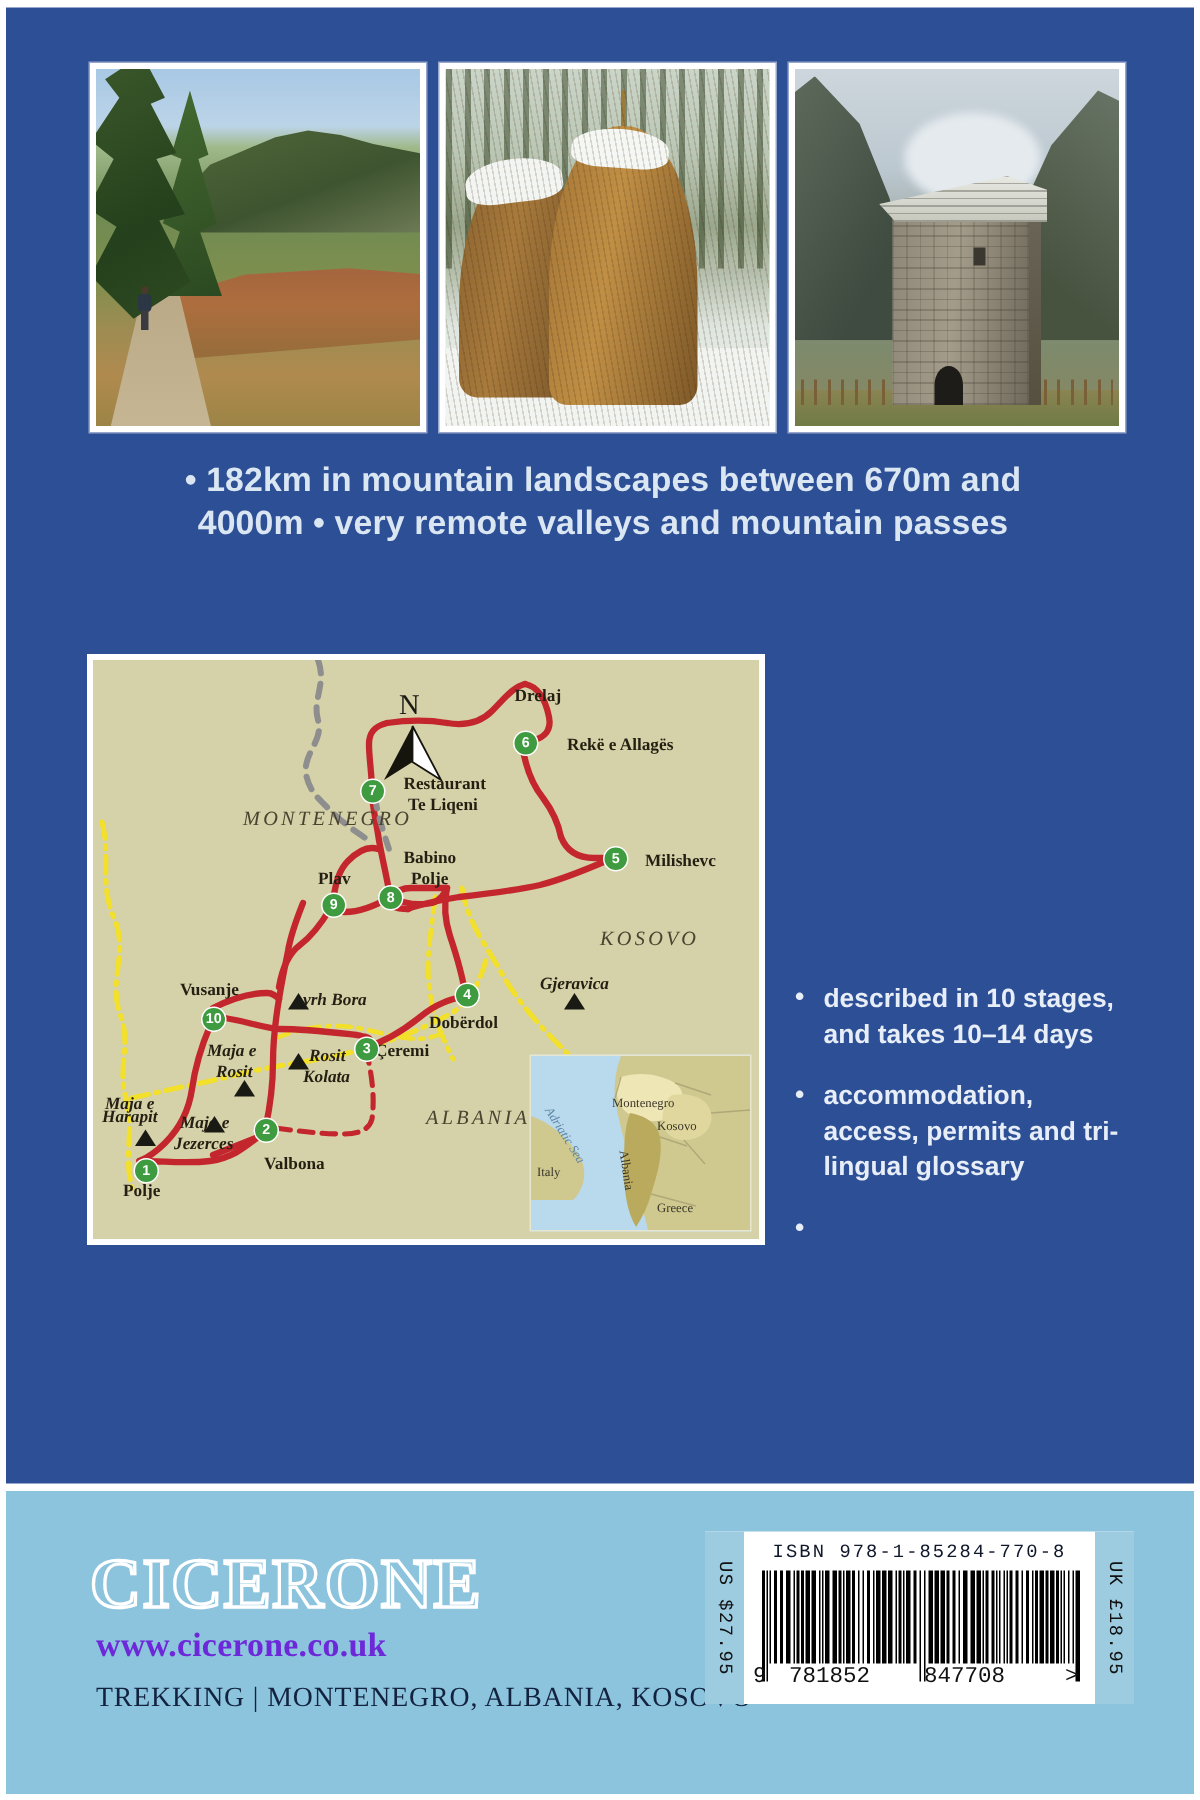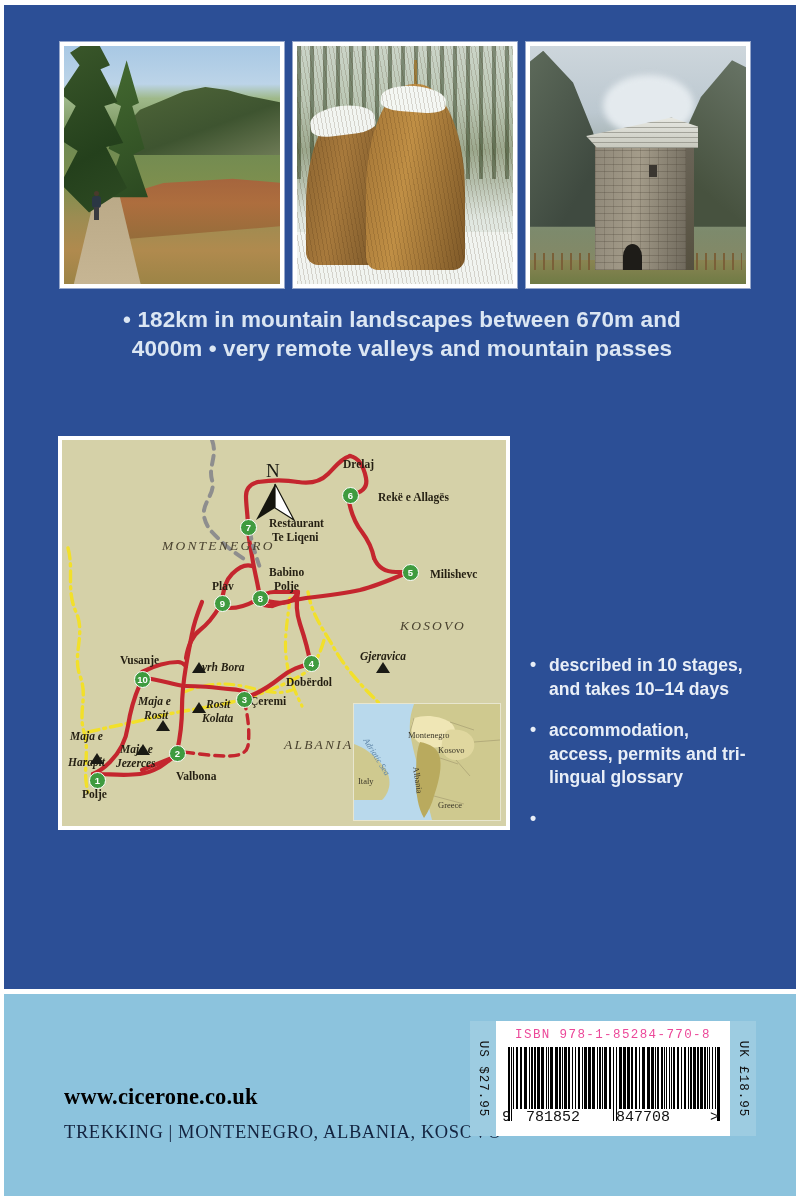--- a/index.html
+++ b/index.html
@@ -140,33 +140,33 @@
   .blurb{position:absolute;left:58px;top:843px;width:452px;color:#e8eef7;
     font-size:17.6px;line-height:25.8px;font-weight:600;text-align:justify;}
 
   
   .footer{position:absolute;left:4px;bottom:4px;width:792px;height:202px;background:#8cc3dd;}
   .footsep{position:absolute;left:4px;bottom:206px;width:792px;height:5px;background:#ffffff;}
   .logo{position:absolute;left:56px;top:35px;font-family:"Liberation Serif",serif;
     font-size:47px;font-weight:700;letter-spacing:1px;color:#8cc3dd;
     -webkit-text-stroke:2.2px #ffffff;}
   .site{position:absolute;left:60px;top:90px;font-family:"Liberation Serif",serif;
-    font-size:22.5px;font-weight:700;color:#000000;letter-spacing:.2px;}
+    font-size:22.5px;font-weight:700;color:#6d28d9;letter-spacing:.2px;}
   .genre{position:absolute;left:60px;top:128px;font-family:"Liberation Serif",serif;
     font-size:18.5px;color:#13233f;letter-spacing:.6px;}
   .barcodebox{position:absolute;left:466px;top:27px;width:286px;height:115px;
     background:#ffffff;}
   .price{position:absolute;top:0;width:26px;height:115px;background:#9dcce1;
     font-family:"Liberation Mono",monospace;font-size:12.5px;color:#111;
     display:flex;align-items:center;justify-content:center;}
   .price span{transform:rotate(90deg);white-space:nowrap;letter-spacing:1px;}
   .price.us{left:0;}
   .price.uk{right:0;}
   .isbntxt{position:absolute;left:30px;top:7px;width:226px;text-align:center;
-    font-family:"Liberation Mono",monospace;font-size:12.5px;letter-spacing:1.4px;color:#ec4899;}
+    font-family:"Liberation Mono",monospace;font-size:12.5px;letter-spacing:1.4px;color:#0f172a;}
   .bars{position:absolute;left:38px;top:26px;width:214px;height:62px;}
   .bars i{position:absolute;top:0;height:100%;background:#000;}
   .bars i.long{height:74px;}
   .digits{position:absolute;left:30px;top:88px;width:226px;
     font-family:"Liberation Mono",monospace;font-size:15px;color:#111;}
   .digits .d{position:absolute;}
 </style>
 </head>
 <body>
 
@@ -323,21 +323,21 @@
       <div class="mlabel peak" style="left:298px;top:210px;">Gjeravica</div>
       <div class="mlabel place" style="left:224px;top:236px;">Dobërdol</div>
       <div class="mlabel place" style="left:188px;top:255px;">Çeremi</div>
       <div class="mlabel place" style="left:58px;top:214px;">Vusanje</div>
       <div class="mlabel peak" style="left:140px;top:221px;">vrh Bora</div>
       <div class="mlabel peak" style="left:76px;top:255px;">Maja e</div>
       <div class="mlabel peak" style="left:82px;top:269px;">Rosit</div>
       <div class="mlabel peak" style="left:144px;top:258px;">Rosit</div>
       <div class="mlabel peak" style="left:140px;top:272px;">Kolata</div>
       <div class="mlabel peak" style="left:8px;top:290px;">Maja e</div>
-      <div class="mlabel peak" style="left:6px;top:316px;">Harapit</div>
+      <div class="mlabel peak" style="left:6px;top:299px;">Harapit</div>
       <div class="mlabel peak" style="left:58px;top:303px;">Maja e</div>
       <div class="mlabel peak" style="left:54px;top:317px;">Jezerces</div>
       <div class="mlabel place" style="left:114px;top:330px;">Valbona</div>
       <div class="mlabel place" style="left:20px;top:348px;">Polje</div>
 
       <div class="tri" style="left:314px;top:222px;"></div>
       <div class="tri" style="left:130px;top:222px;"></div>
       <div class="tri" style="left:94px;top:280px;"></div>
       <div class="tri" style="left:130px;top:262px;"></div>
       <div class="tri" style="left:28px;top:313px;"></div>
@@ -394,20 +394,21 @@
       <span>accommodation, access, permits and tri-lingual glossary</span>
     </div>
     <div class="item">
       <span class="dot">•</span>
     </div>
   </div>
 
 
   <div class="footsep"></div>
   <div class="footer">
+    <div class="logo">CICERONE</div>
     <div class="site">www.cicerone.co.uk</div>
     <div class="genre">TREKKING | MONTENEGRO, ALBANIA, KOSOVO</div>
 
     <div class="barcodebox">
       <div class="price us">
         <span>US $27.95</span>
       </div>
       <div class="price uk">
         <span>UK £18.95</span>
       </div>

